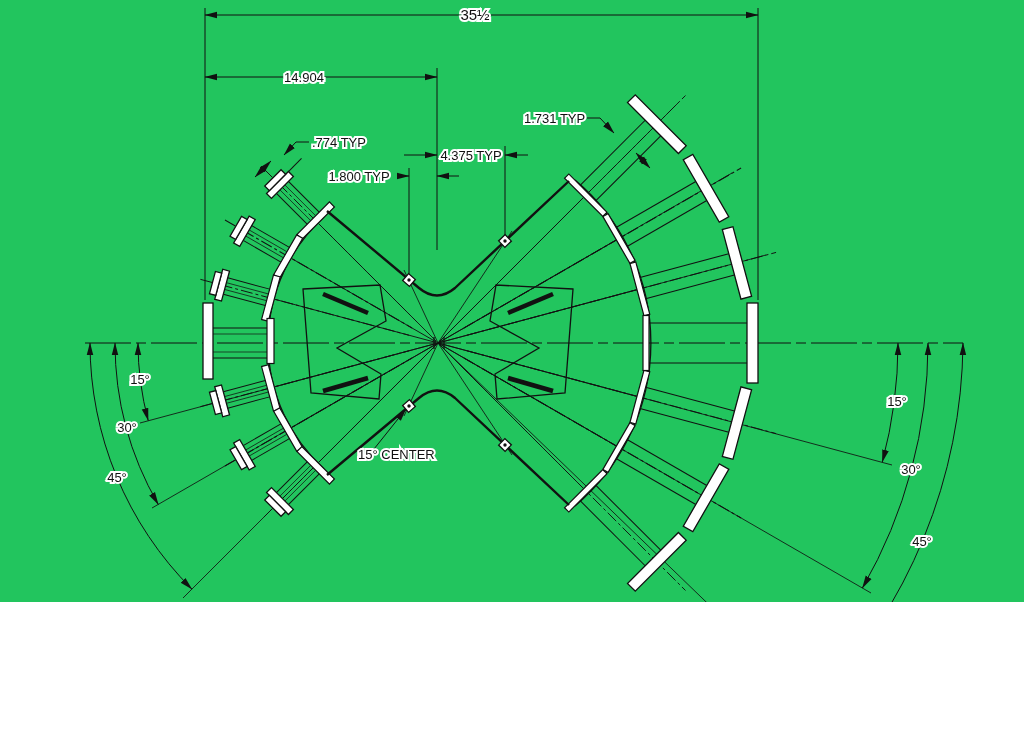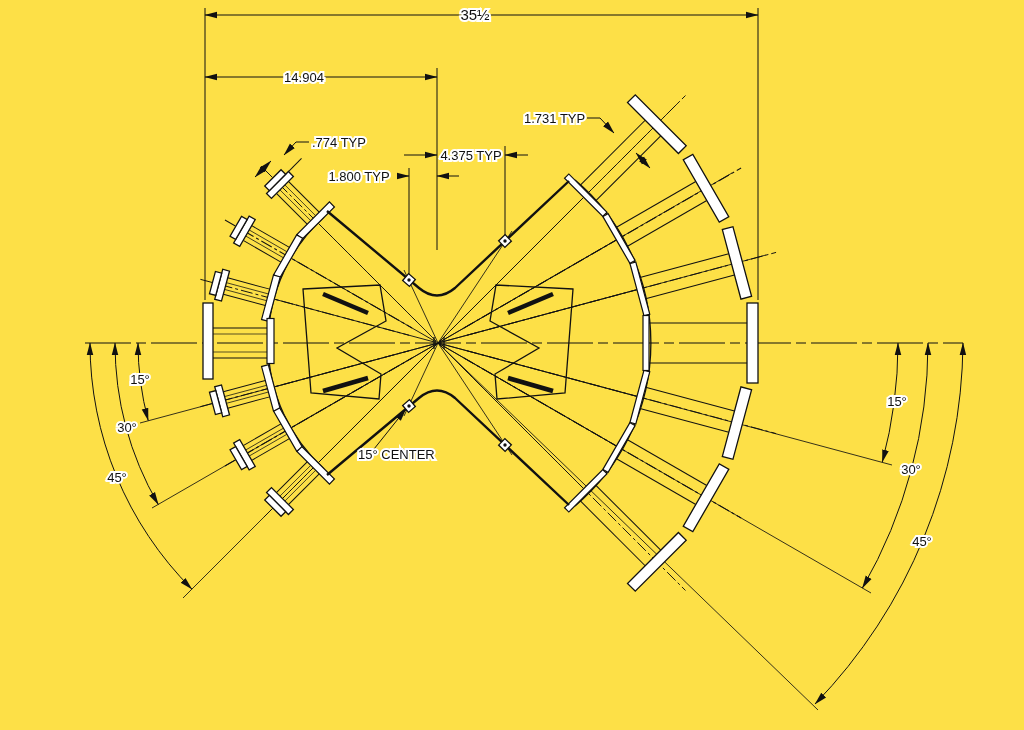--- a/index.html
+++ b/index.html
@@ -1,16 +1,16 @@
 <!DOCTYPE html>
 <html><head>
 <meta charset="utf-8">
 <style>
   html,body{margin:0;padding:0;background:#ffffff;}
-  .stage{width:1024px;height:730px;background:#fde047;position:relative;overflow:hidden;}
+  .stage{width:1024px;height:602px;background:#22c55e;position:relative;overflow:hidden;}
   svg{display:block;}
   text{font-family:"Liberation Sans", sans-serif;fill:#111111;stroke:#ffffff;stroke-width:4px;paint-order:stroke;}
   .tm{text-anchor:middle;}
   .ts{text-anchor:start;}
   .f13{font-size:13px;}
   .f15{font-size:15px;}
   .thick{stroke:#111;stroke-width:2.4;fill:none;stroke-linejoin:round;}
   .vane{stroke:#111;stroke-width:4.6;fill:none;}
   .med{stroke:#111;stroke-width:1.3;fill:none;}
   .thin{stroke:#111;stroke-width:1;fill:none;}

